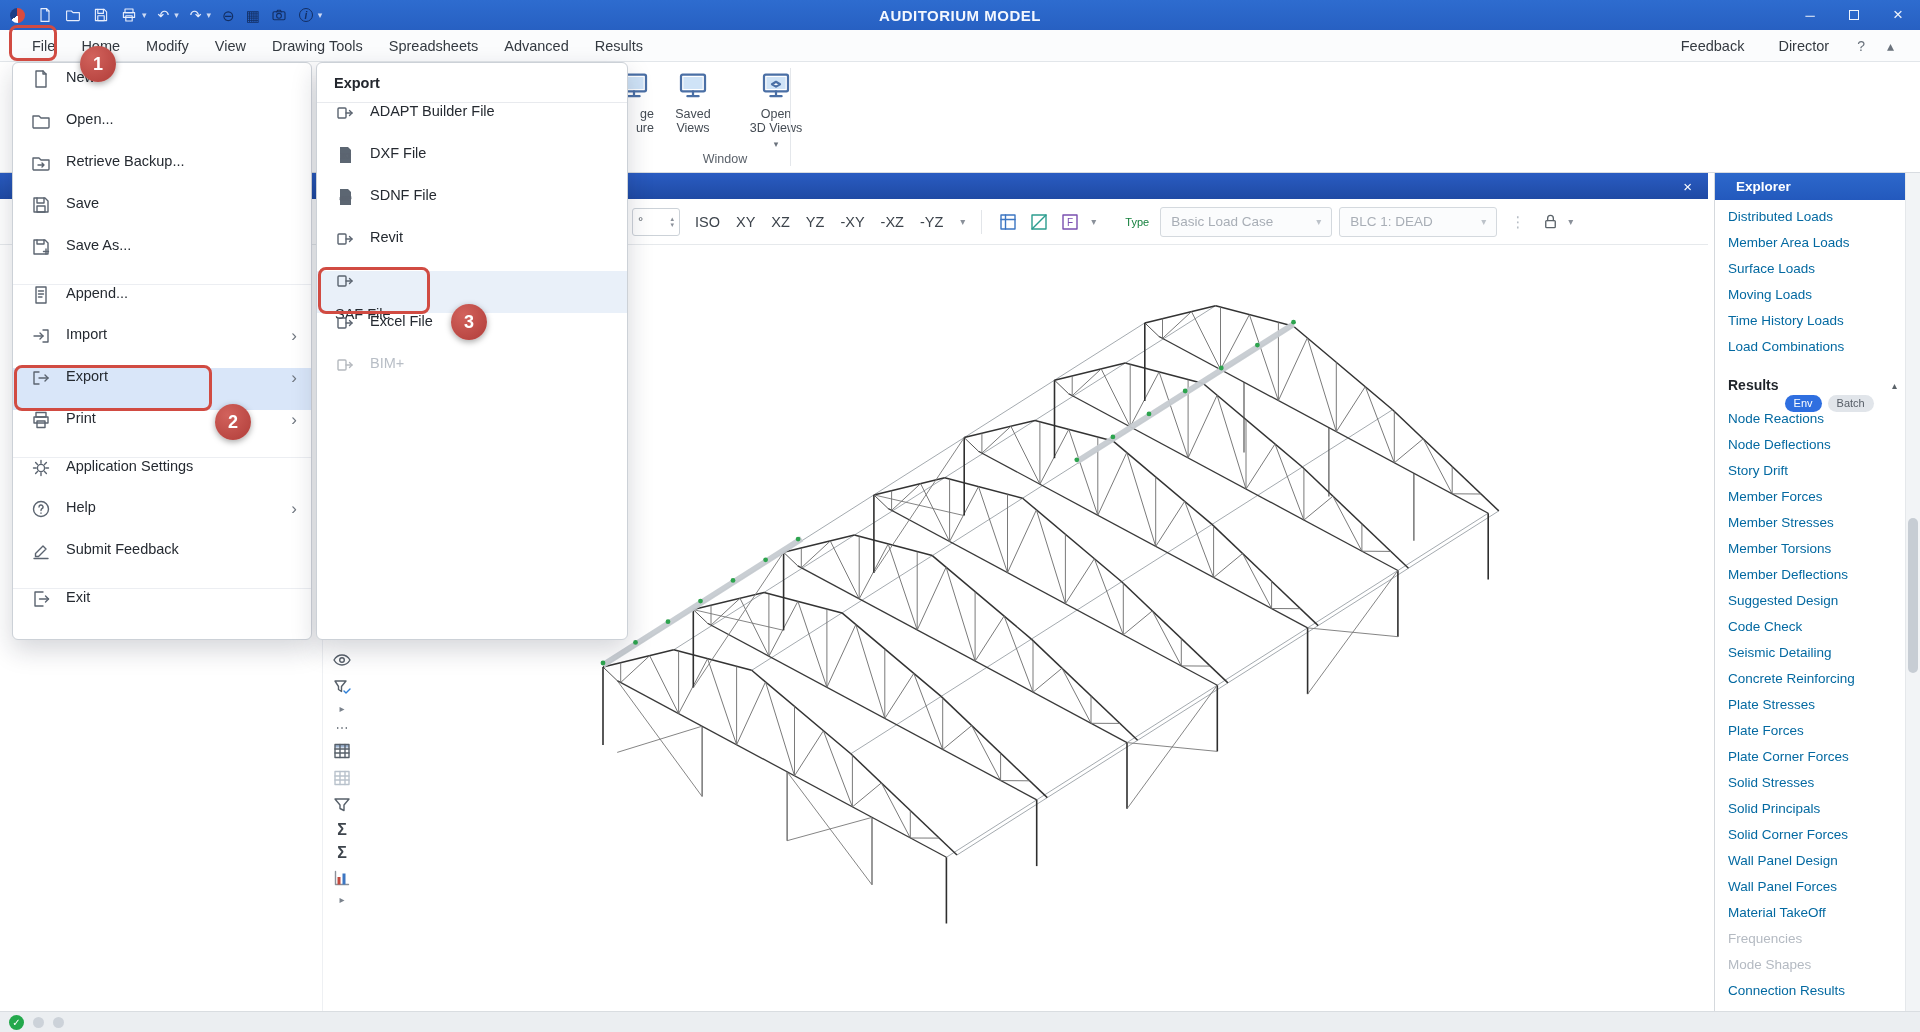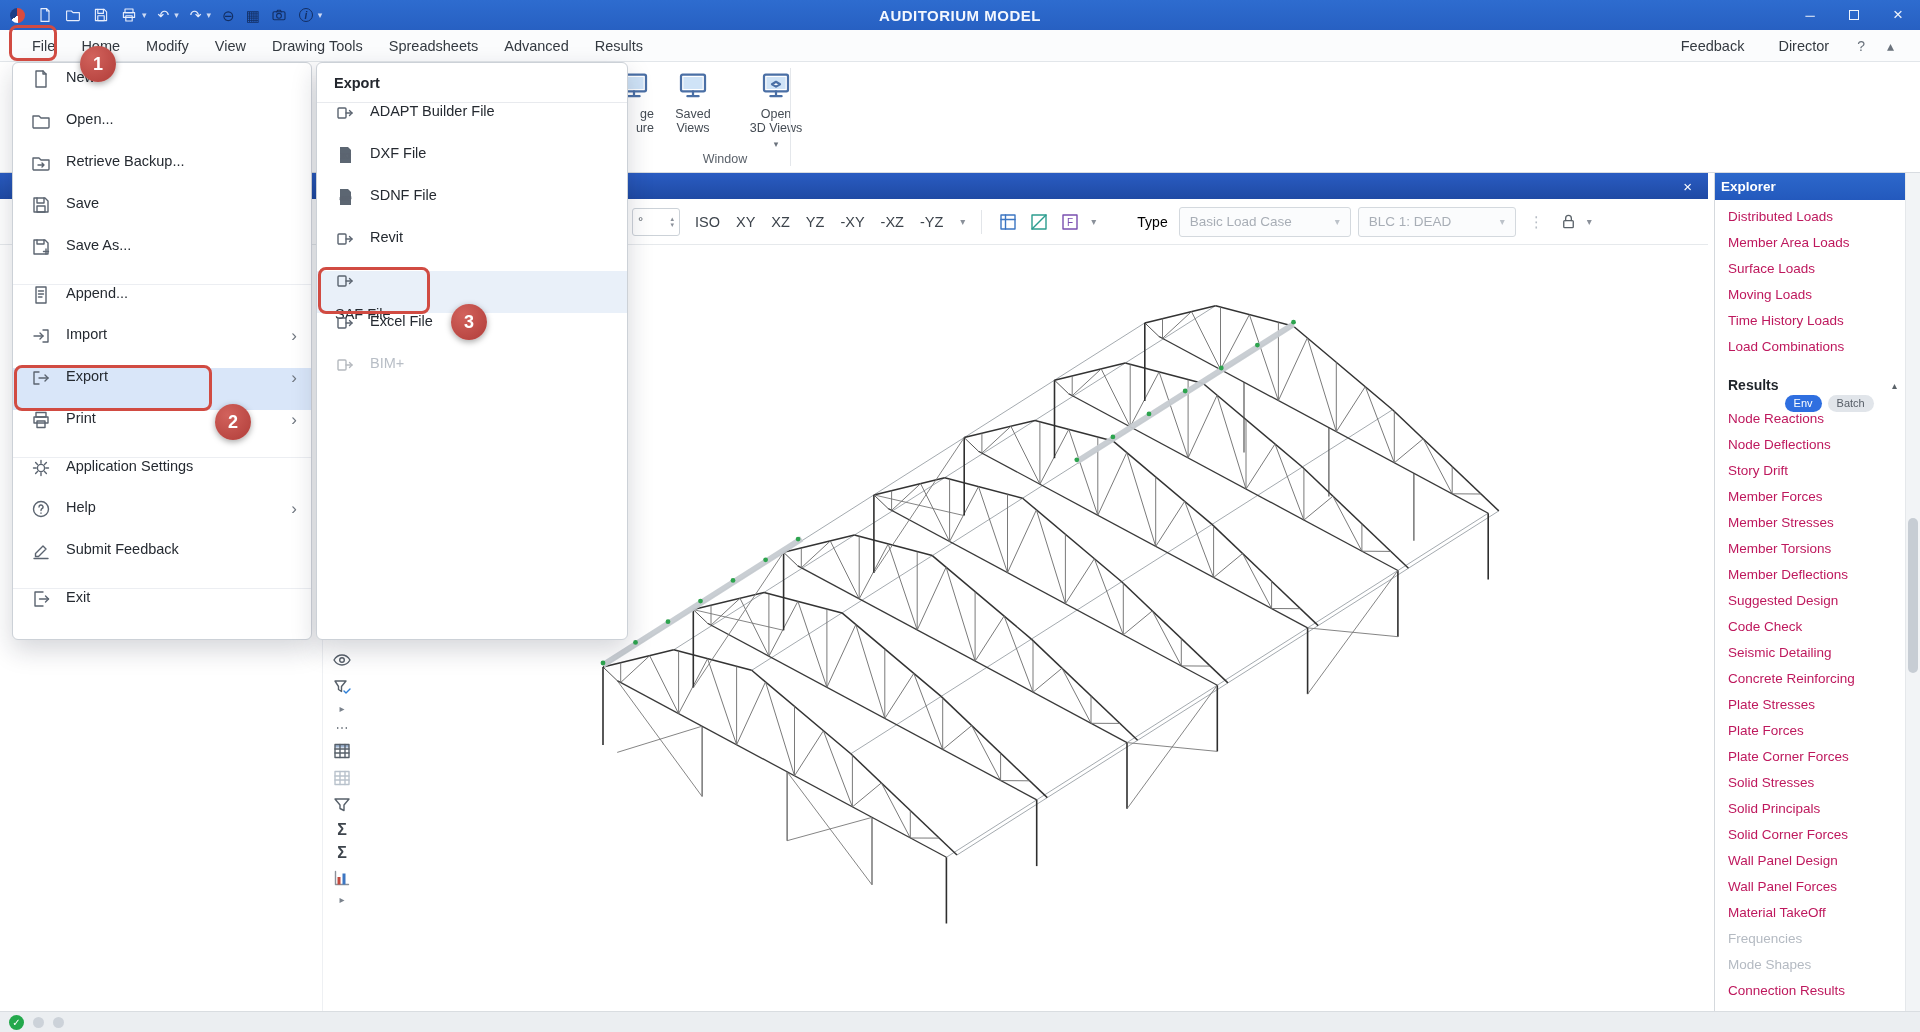--- a/index.html
+++ b/index.html
@@ -54,21 +54,21 @@
     border-bottom:1px solid #e6e9ec; display:flex; align-items:center; padding-left:632px; gap:7px; }
   .spin { width:48px; height:28px; border:1px solid #ccd2d8; border-radius:3px; display:flex;
     align-items:center; padding:0 5px; color:#5a6269; font-size:13px; }
   .spin-arrows { margin-left:auto; display:flex; flex-direction:column; font-size:7px; line-height:6px; color:#8a9099; }
   .view-btns { display:flex; }
   .vbtn { border:none; background:none; font-size:14.5px; color:#3d444c; padding:6px 8px; font-family:inherit; }
   .tb-caret { font-size:10px; color:#8a9099; padding:0 2px; }
   .tb-sep { width:1px; height:24px; background:#e2e5e9; margin:0 7px; }
   .tbi { width:24px; height:24px; display:inline-flex; align-items:center; justify-content:center; }
   .tbi svg { width:20px; height:20px; }
-  .tb-label { font-size:14px; color:#000000; margin-left:32px; margin-right:4px; }
+  .tb-label { font-size:11px; color:#15803d; margin-left:20px; margin-right:4px; }
   .tb-select { height:30px; border:1px solid #d4d9de; border-radius:3px; background:#fbfcfd;
     color:#a8aeb6; font-size:13.5px; display:flex; align-items:center; padding:0 10px; }
   .tb-select .sel-caret { margin-left:auto; font-size:10px; color:#bcc2c9; }
   .sel-lc { width:172px;text-align:right; } .sel-blc { width:158px; }
   .vdots { color:#b7bdc5; font-size:15px; margin:0 6px; }
   .tb-lock { border:none; background:none; display:flex; align-items:center; gap:4px; color:#5a6269; font-family:inherit; }
   .tb-lock svg { width:19px; height:19px; }
 
   .canvas { position:absolute; left:322px; top:72px; right:0; bottom:0; border-left:1px solid #eef0f3; }
   #model-svg { position:absolute; left:18px; top:8px; }
@@ -77,23 +77,23 @@
     align-items:center; gap:7px; color:#57606a; }
   .strip-icon { width:20px; height:20px; } .strip-icon svg { width:20px; height:20px; }
   .strip-glyph { font-size:13px; line-height:1; color:#57606a; }
   .strip-glyph.sigma { font-size:16px; font-weight:600; color:#3d444c; }
   .strip-glyph.small { font-size:10px; color:#7a828c; }
 
   
   .explorer { position:absolute; left:1714px; top:173px; width:191px; height:838px; background:#fff;
     border-left:1px solid #d5d9dd; }
   .exp-header { height:27px; background:linear-gradient(#2d68cb,#2359bd); color:#fff; font-size:13.5px;
-    font-weight:700; display:flex; align-items:center; padding-left:6px; }
+    font-weight:700; display:flex; align-items:center; padding-left:21px; }
   .exp-list { margin-top:4px; }
-  .exp-item { height:26px; line-height:26px; padding-left:13px; font-size:13.5px; color:#be185d; white-space:nowrap; }
+  .exp-item { height:26px; line-height:26px; padding-left:13px; font-size:13.5px; color:#0369a1; white-space:nowrap; }
   .exp-item.disabled { color:#b4bac2; }
   .exp-results-header { display:flex; align-items:center; gap:6px; height:30px; margin-top:10px; padding:0 8px 0 13px; }
   .exp-results-title { font-size:14px; font-weight:700; color:#1f242a; }
   .pill { font-size:11px; padding:2.5px 9px; border-radius:10px; white-space:nowrap;margin-top:36px; }
   .pill-env { background:#2f6fe0; color:#fff; }
   .pill-batch { background:#e1e5ea; color:#565d66; }
   .exp-chevron { margin-left:auto; color:#5a6269; font-size:10px; }
   .exp-results .exp-item { height:26px; }
 
   .scrollbar { position:absolute; left:1905px; top:173px; width:15px; height:838px; background:#f2f4f6;

